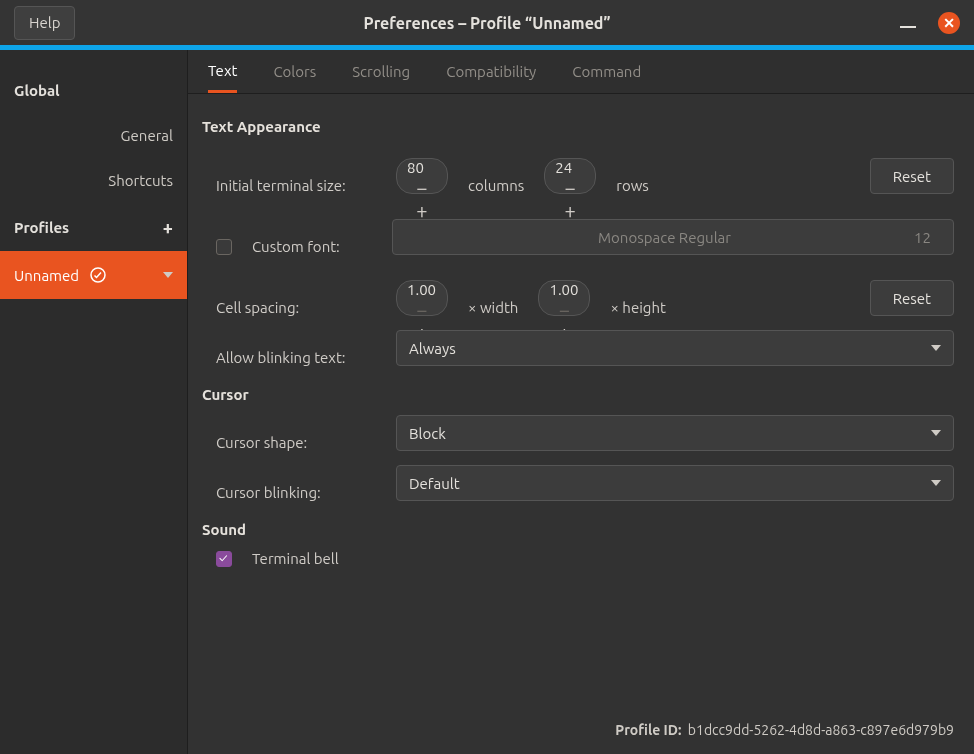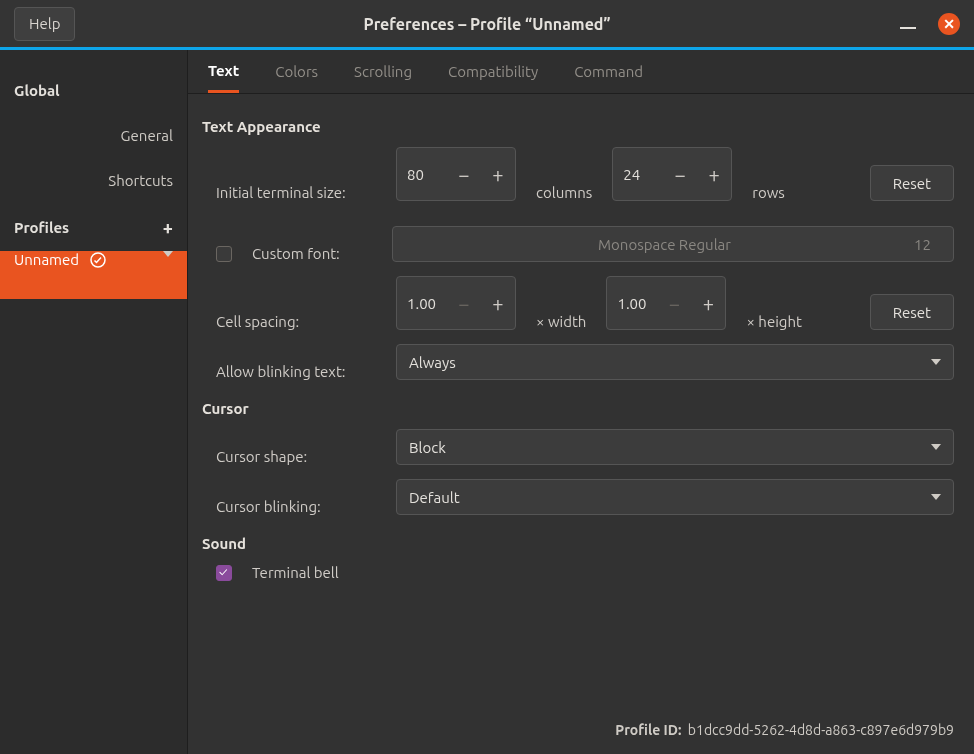--- a/index.html
+++ b/index.html
@@ -1,44 +1,44 @@
 <!DOCTYPE html>
 <html><head>
 <meta charset="utf-8">
 <style>
   * { box-sizing:border-box; margin:0; padding:0; font-family:"Ubuntu","Segoe UI",Arial,sans-serif; }
   body { width:974px; height:754px; background:#2c2c2c; color:#d0ccc7; overflow:hidden; }
 
   
-  .titlebar { height:50px; background:#343434; display:flex; align-items:center; padding:0 14px; position:relative; border-bottom:3px solid #0ea5e9; }
+  .titlebar { height:50px; background:#343434; display:flex; align-items:center; padding:0 14px; position:relative; border-bottom:5px solid #0ea5e9; }
   .help-btn { height:34px; padding:0 14px; background:#3f3f3f; border:1px solid #555; border-radius:4px; color:#d8d4cf; font-size:15px; cursor:pointer; }
   .title { position:absolute; left:0; right:0; text-align:center; font-weight:bold; font-size:16px; color:#e4e1dc; pointer-events:none; }
   .win-ctrls { margin-left:auto; display:flex; align-items:center; gap:22px; }
   .win-min { width:16px; height:2px; background:#e4e1dc; margin-top:8px; }
   .win-close { width:22px; height:22px; border-radius:50%; background:#e95420; color:#fff; font-size:14px; line-height:22px; text-align:center; cursor:pointer; font-weight:bold; }
 
   
   .body { display:flex; height:calc(754px - 50px); }
   .sidebar { width:188px; background:#2c2c2c; border-right:1px solid #1e1e1e; padding-top:18px; }
   .sb-head { font-weight:bold; color:#e4e1dc; font-size:15px; padding:14px 14px; display:flex; align-items:center; justify-content:space-between; }
   .sb-item { font-size:15px; color:#cfcbc5; padding:14px 14px; cursor:pointer;text-align:right; }
-  .sb-profile { height:48px; background:#e95420; color:#fff; font-size:15px; display:flex; padding:0 14px; gap:10px; cursor:pointer; }
+  .sb-profile { height:48px; background:#e95420; color:#fff; font-size:15px; display:flex; align-items:center; padding:0 14px; gap:10px; cursor:pointer; }
   .plus { color:#e4e1dc; font-size:18px; cursor:pointer; }
 
   .main { flex:1; display:flex; flex-direction:column; background:#323232; }
   .tabs { height:44px; display:flex; align-items:stretch; gap:36px; padding:0 20px; border-bottom:1px solid #1e1e1e; background:#2f2f2f; }
   .tab { display:flex; align-items:center; font-size:15px; color:#928e88; cursor:pointer; }
-  .tab.active { color:#fff; font-weight:bold; border-bottom:3px solid #e95420; }
+  .tab.active { color:#fff; font-weight:normal; border-bottom:3px solid #e95420; }
 
   .content { flex:1; padding:18px 20px 0 14px; overflow:auto; }
   .section-h { font-weight:bold; font-size:15px; color:#e6e2dc; margin:6px 0 12px 0; }
   .row { display:flex; align-items:flex-end; margin:0 0 14px 14px; gap:20px; }
   .label { font-size:15px; color:#d0ccc7; min-width:160px; }
 
-  .numfield { display:flex; align-items:center; height:54px; background:#3c3c3c; border:1px solid #555; border-radius:4px; }
+  .numfield { display:flex; align-items:center; height:36px; background:#3c3c3c; border:1px solid #555; border-radius:16px;flex-direction:column; }
   .numfield .val { width:50px; text-align:left; padding-left:10px; font-size:15px; color:#e4e1dc; }
   .numfield .op { width:34px; text-align:center; font-size:20px; color:#d0ccc7; cursor:pointer; user-select:none; }
   .numfield .op.dis { color:#6a6661; cursor:default; }
   .unit { font-size:15px; color:#d0ccc7; }
 
   .btn { height:36px; padding:0 22px; background:#3c3c3c; border:1px solid #555; border-radius:4px; color:#e4e1dc; font-size:15px; cursor:pointer; display:flex; align-items:center;margin-top:11px; }
   .btn.wide { flex:1; justify-content:space-between; }
 
   .chk { width:16px; height:16px; border:1px solid #6a6661; border-radius:3px; background:#3a3a3a; flex-shrink:0; }
   .chk.on { background:#8a4b9c; border-color:#8a4b9c; position:relative; }

